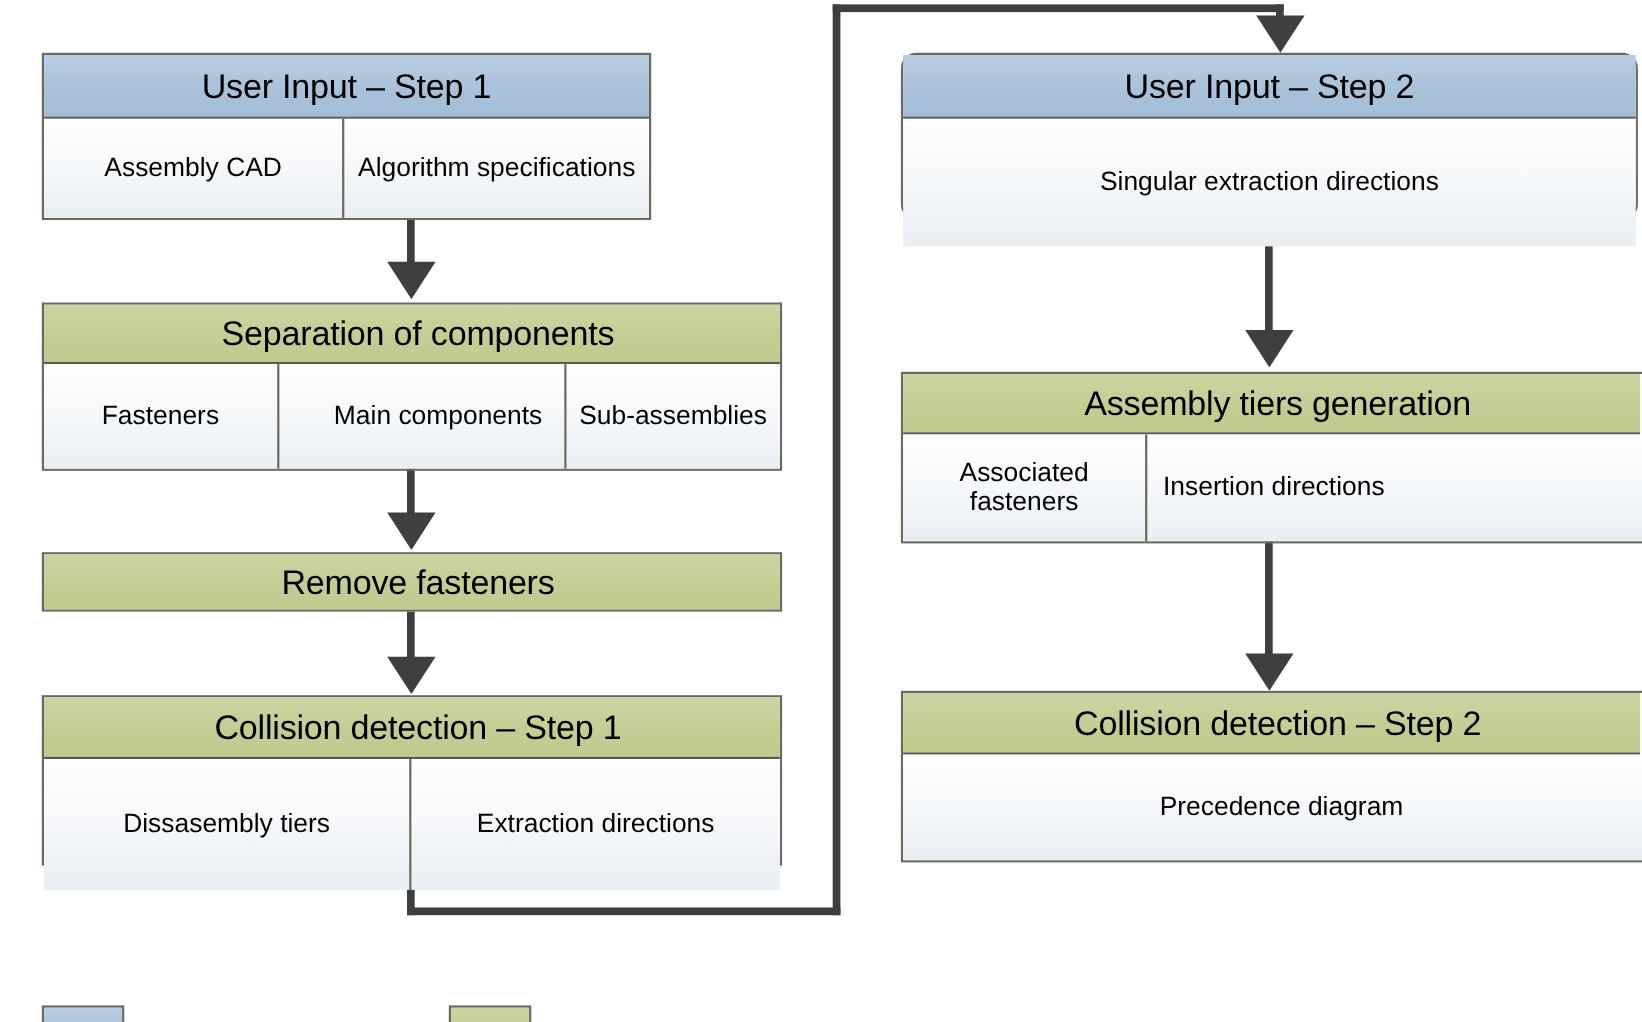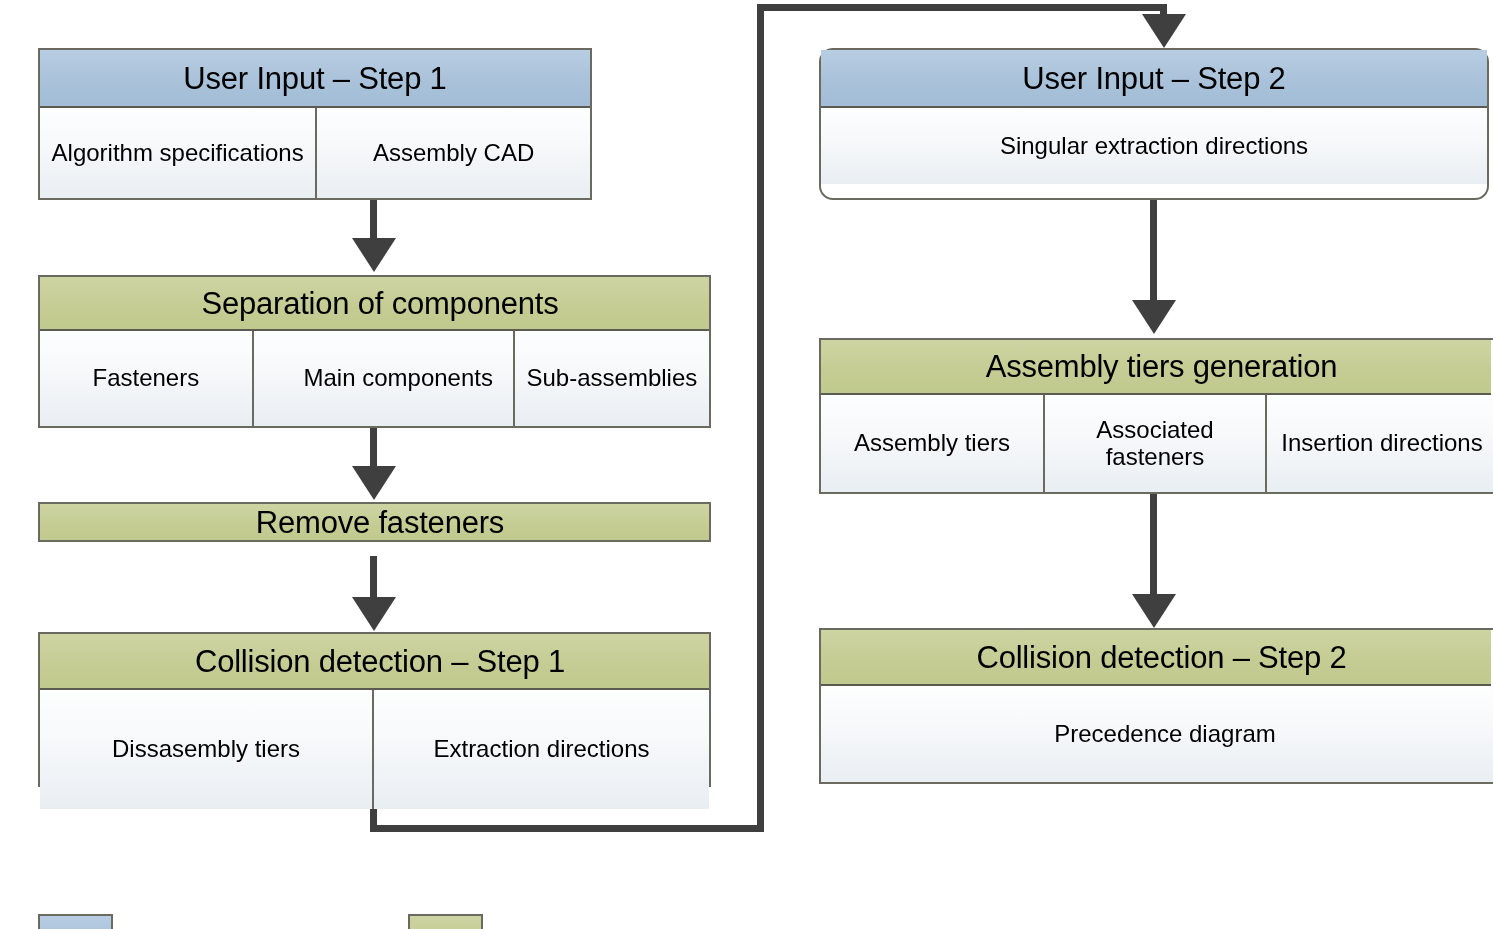--- a/index.html
+++ b/index.html
@@ -127,57 +127,56 @@
 
   <div class="vline" style="left:1150px; top:198px; height:112px;"></div>
   <div class="arrowhead" style="left:1132px; top:300px;"></div>
 
   <div class="vline" style="left:1150px; top:492px; height:112px;"></div>
   <div class="arrowhead" style="left:1132px; top:594px;"></div>
 
   <div class="node" style="left:38px; top:48px; width:554px; height:152px;">
     <div class="node-head head-blue" style="height:58px;">User Input – Step 1</div>
     <div class="node-body" style="height:90px;">
+      <div class="cell" style="width:332px;">Assembly CAD</div>
       <div class="cell" style="width:337px;">Algorithm specifications</div>
-      <div class="cell" style="width:332px;">Assembly CAD</div>
     </div>
   </div>
 
   <div class="node" style="left:38px; top:275px; width:673px; height:153px;">
     <div class="node-head head-green" style="height:54px;">Separation of components</div>
     <div class="node-body" style="height:95px;">
       <div class="cell" style="width:220px;">Fasteners</div>
       <div class="cell" style="width:268px;padding-left:36px;">Main components</div>
       <div class="cell" style="width:200px;text-align:center;">Sub-assemblies</div>
     </div>
   </div>
 
-  <div class="node" style="left:38px; top:502px; width:673px; height:40px;">
+  <div class="node" style="left:38px; top:502px; width:673px; height:54px;">
     <div class="node-head head-green" style="height:100%; border-bottom:none;">Remove fasteners</div>
   </div>
 
   <div class="node" style="left:38px; top:632px; width:673px; height:155px;">
     <div class="node-head head-green" style="height:56px;">Collision detection – Step 1</div>
     <div class="node-body" style="height:119px;">
       <div class="cell" style="width:334px;">Dissasembly tiers</div>
       <div class="cell" style="width:335px;">Extraction directions</div>
     </div>
   </div>
 
   <div class="node" style="left:819px; top:48px; width:670px; height:152px;border-radius:14px;">
     <div class="node-head head-blue" style="height:58px;">User Input – Step 2</div>
-    <div class="node-body" style="height:76px;">
+    <div class="node-body" style="height:116px;">
       <div class="cell single" style="width:100%;">Singular extraction directions</div>
     </div>
   </div>
 
   <div class="node" style="left:819px; top:338px; width:680px; height:156px;">
     <div class="node-head head-green" style="height:55px; width:670px;">Assembly tiers generation</div>
     <div class="node-body" style="height:97px;">
-      <div class="cell" style="width:224px;">Assembly tiers</div>
       <div class="cell" style="width:222px;">Associated fasteners</div>
       <div class="cell" style="width:230px;">Insertion directions</div>
     </div>
   </div>
 
   <div class="node" style="left:819px; top:628px; width:680px; height:156px;">
     <div class="node-head head-green" style="height:56px; width:670px;">Collision detection – Step 2</div>
     <div class="node-body" style="height:96px;">
       <div class="cell single" style="width:670px;margin-left:12px;">Precedence diagram</div>
     </div>

